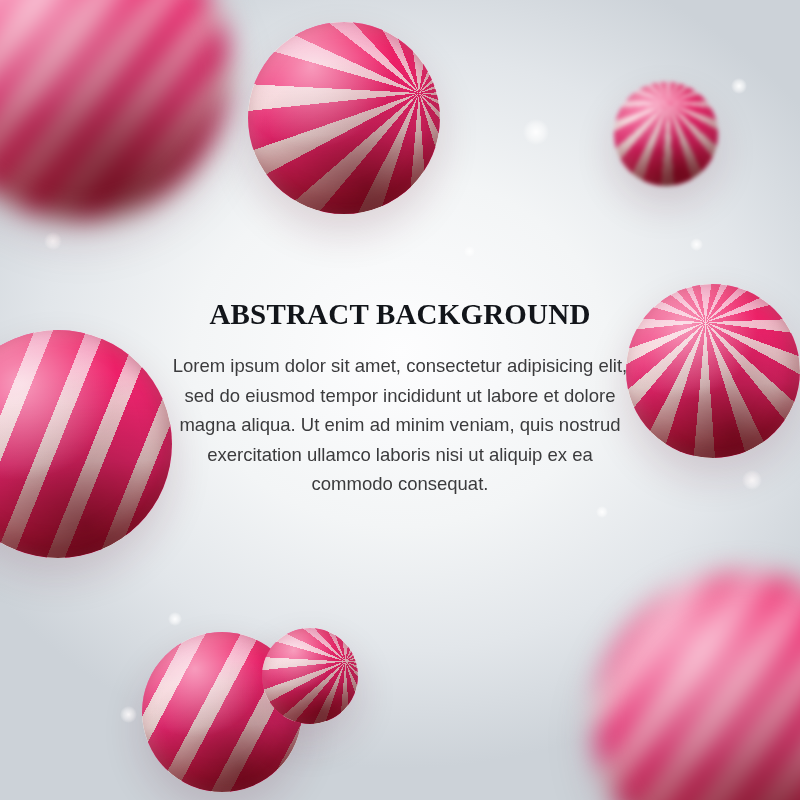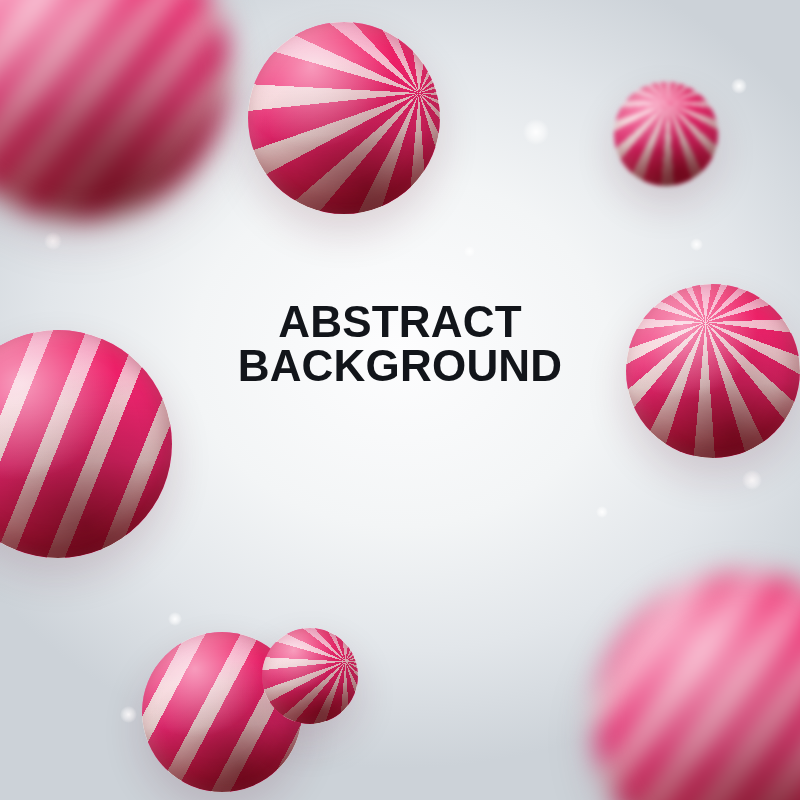--- a/index.html
+++ b/index.html
@@ -45,23 +45,23 @@
   }
 
   .blur-lite{filter:blur(2px);}
   .blur-hi{filter:blur(13px);}
 
   .shadow-soft{box-shadow:0 18px 40px rgba(90,20,45,.16);}
 
   
   #content{position:absolute;left:170px;top:300px;width:460px;text-align:center;z-index:40;}
   #title{
-    font-size:44px;font-weight:bold;letter-spacing:.2px;color:#12151a;
+    font-size:29px;font-weight:bold;letter-spacing:.2px;color:#12151a;
     margin:0 0 22px 0;line-height:1;
-    font-family:Liberation Sans, sans-serif;
+    font-family:Liberation Serif, serif;
   }
   #body-copy{
     font-size:18.5px;line-height:1.60;color:#3b3b3d;margin:0;
     font-family:"Liberation Sans","DejaVu Sans",sans-serif;
   }
 </style>
 </head>
 <body>
 
 <div id="stage">
@@ -132,15 +132,16 @@
         <div class="stripes bands" style="--ang: 126deg;"></div>
         <div class="tint"></div>
         <div class="shade"></div>
         <div class="shade2"></div>
         <div class="rim"></div>
       </div>
     </div>
 
   <div id="content">
     <h1 id="title">ABSTRACT BACKGROUND</h1>
+    <p id="body-copy">Lorem ipsum dolor sit amet, consectetur adipisicing elit, sed do eiusmod tempor incididunt ut labore et dolore magna aliqua. Ut enim ad minim veniam, quis nostrud exercitation ullamco laboris nisi ut aliquip ex ea commodo consequat.</p>
   </div>
 
 </div>
 
 </body></html>

